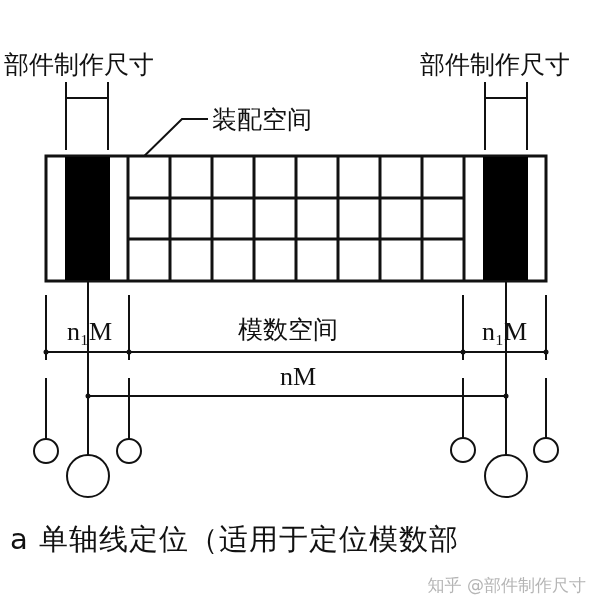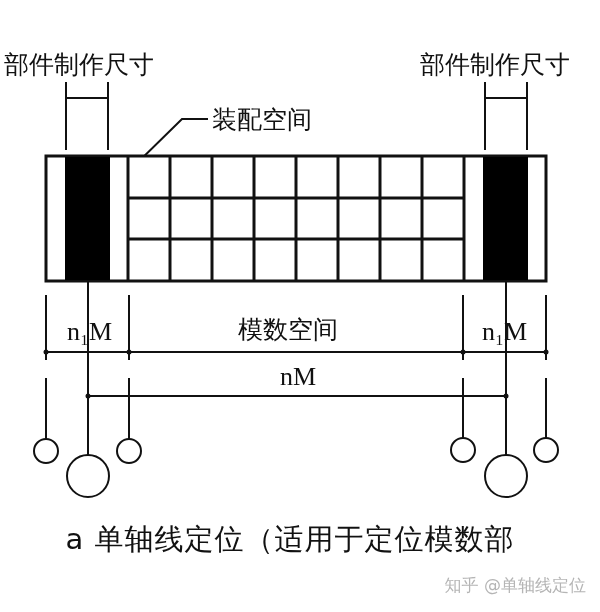--- a/index.html
+++ b/index.html
@@ -3,21 +3,21 @@
   <meta charset="utf-8">
   <style>
     html, body { margin: 0; padding: 0; background: #ffffff; }
     body { width: 600px; height: 612px; position: relative; overflow: hidden;
            font-family: "DejaVu Sans", "Liberation Sans", sans-serif; }
     svg { position: absolute; left: 0; top: 0; }
     .lbl { font-family: "DejaVu Sans", sans-serif; fill: #111; }
     .dim { font-family: "Liberation Serif", "DejaVu Serif", serif; fill: #111; }
     .caption { position: absolute; left: 10px; top: 518px; width: 560px;
                font-family: "DejaVu Sans", sans-serif; font-size: 29px; line-height: 42px;
-               color: #111; letter-spacing: 1px; text-align: center; }
+               color: #111; letter-spacing: 1px; }
     .watermark { position: absolute; right: 14px; top: 574px;
                  font-family: "DejaVu Sans", sans-serif; font-size: 17px; color: #b5b5b5; }
   </style>
 </head>
 <body>
 
 <svg width="600" height="612" viewBox="0 0 600 612">
 
   <text class="lbl" x="4" y="73" font-size="25">部件制作尺寸</text>
   <text class="lbl" x="420" y="73" font-size="25">部件制作尺寸</text>
@@ -103,13 +103,13 @@
     <circle cx="463" cy="450" r="12"></circle>
     <circle cx="506" cy="476" r="21"></circle>
     <circle cx="546" cy="450" r="12"></circle>
   </g>
 </svg>
 
 <div class="caption">
   <div>a 单轴线定位（适用于定位模数部</div>
 </div>
 
-<div class="watermark">知乎 @单轴线定位</div>
+<div class="watermark">知乎 @部件制作尺寸</div>
 
 </body></html>

